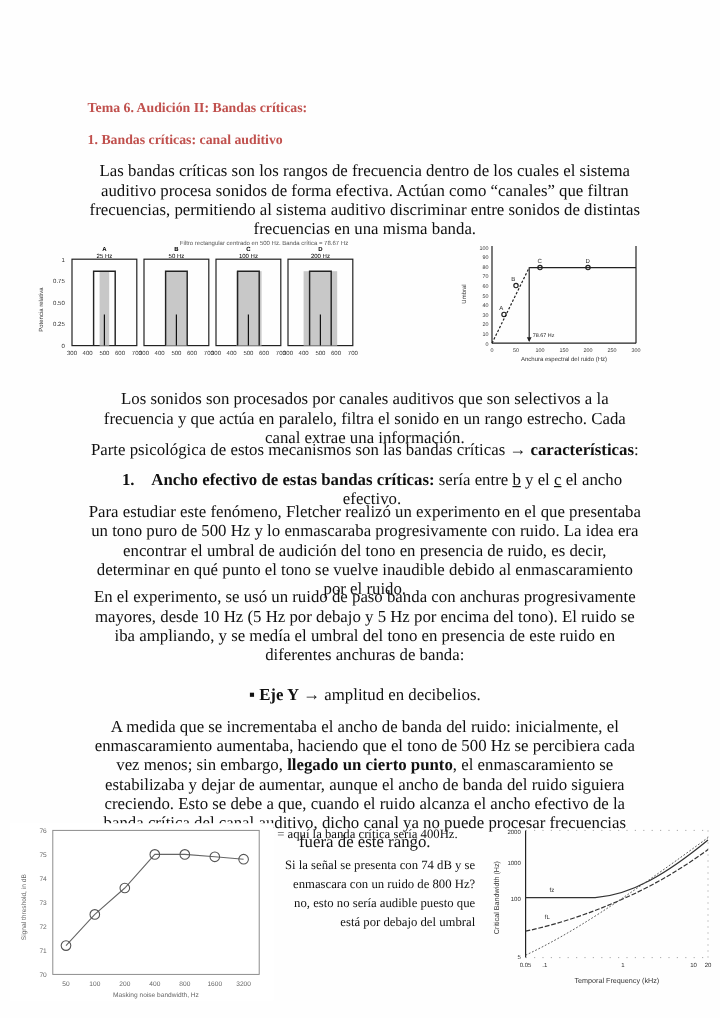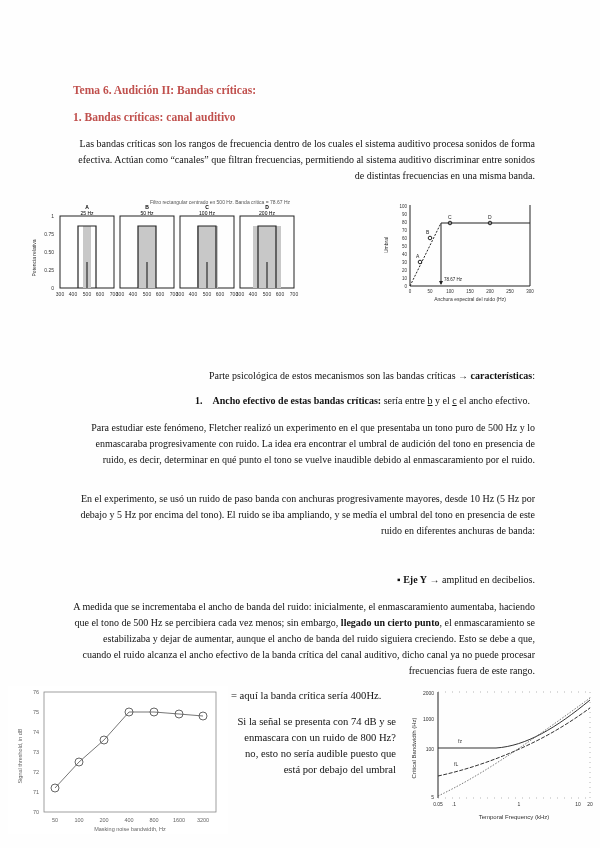--- a/index.html
+++ b/index.html
@@ -2,21 +2,21 @@
 <html><head>
 <meta charset="utf-8">
 <style>
   html, body { margin: 0; padding: 0; background: #fefefe; }
   body { width: 600px; height: 848px; position: relative; overflow: hidden;
          font-family: "Liberation Serif", "DejaVu Serif", serif; color: #111; }
   .page { position: absolute; left: 0; top: 0; width: 600px; height: 714px; }
   .h1, .h2 { position: absolute; left: 73px; color: #c0504d; font-weight: bold; font-size: 11.5px; }
   .h1 { top: 84px; }
   .h2 { top: 111px; }
-  .para { position: absolute; left: 73px; width: 462px; font-size: 10px; line-height: 16px; text-align: right; }
+  .para { position: absolute; left: 73px; width: 462px; font-size: 14px; line-height: 16px; text-align: center; }
   .p1 { top: 136px; }
   .p2 { top: 326px; }
   .p3 { top: 368px; }
   .li1 { top: 393px; left: 90px; width: 440px; }
   .p4 { top: 420px; }
   .p5 { top: 491px; }
   .b1 { top: 546px; }
   .b2 { top: 572px; }
   .p6 { top: 599px; }
   .side { position: absolute; left: 231px; width: 165px; font-size: 10.6px; line-height: 16px; }
@@ -151,20 +151,21 @@
         <text x="34" y="58">A</text>
       <circle cx="48" cy="38" r="1.8" fill="none" stroke="#222"></circle>
         <text x="44" y="34">B</text>
       <circle cx="68" cy="23" r="1.8" fill="none" stroke="#222"></circle>
         <text x="66" y="19">C</text>
       <circle cx="108" cy="23" r="1.8" fill="none" stroke="#222"></circle>
         <text x="106" y="19">D</text>
     </g>
   </svg>
 
+  <div class="para p2">Los sonidos son procesados por canales auditivos que son selectivos a la frecuencia y que actúa en paralelo, filtra el sonido en un rango estrecho. Cada canal extrae una información.</div>
 
   <div class="para p3"><span>Parte psicológica de estos mecanismos son las bandas críticas → </span><b>características</b><span>:</span></div>
 
   <div class="para li1"><b>1.</b>&nbsp;&nbsp;&nbsp;&nbsp;<b>Ancho efectivo de estas bandas críticas:</b><span> sería entre </span><u>b</u><span> y el </span><u>c</u><span> el ancho efectivo.</span></div>
 
   <div class="para p4">Para estudiar este fenómeno, Fletcher realizó un experimento en el que presentaba un tono puro de 500 Hz y lo enmascaraba progresivamente con ruido. La idea era encontrar el umbral de audición del tono en presencia de ruido, es decir, determinar en qué punto el tono se vuelve inaudible debido al enmascaramiento por el ruido.</div>
   <div class="para p5">En el experimento, se usó un ruido de paso banda con anchuras progresivamente mayores, desde 10 Hz (5 Hz por debajo y 5 Hz por encima del tono). El ruido se iba ampliando, y se medía el umbral del tono en presencia de este ruido en diferentes anchuras de banda:</div>
 
   <div class="para b2"><span>▪ </span><b>Eje Y</b><span> → amplitud en decibelios.</span></div>
 

